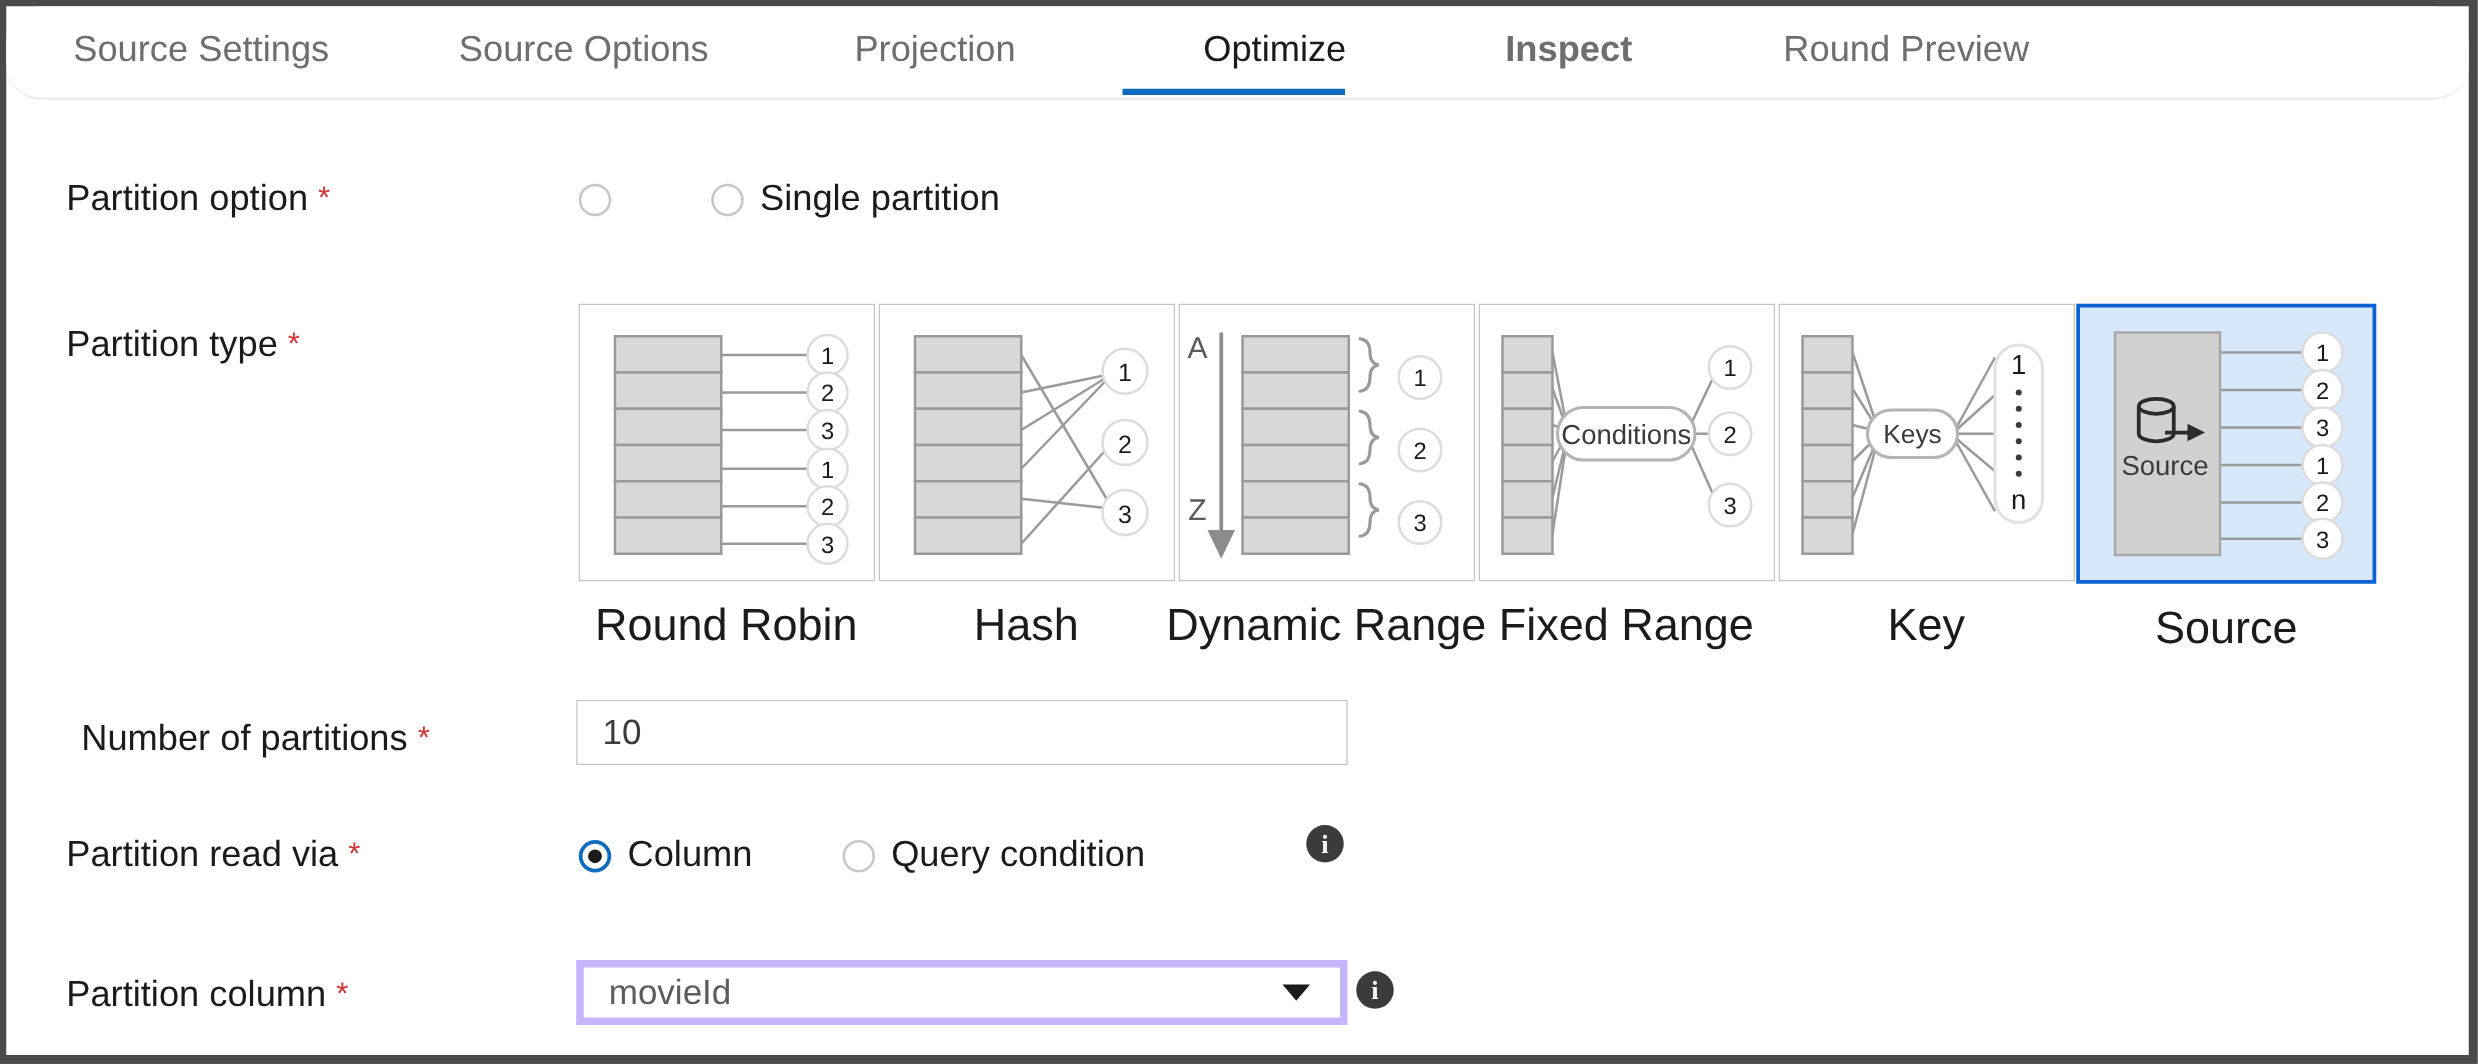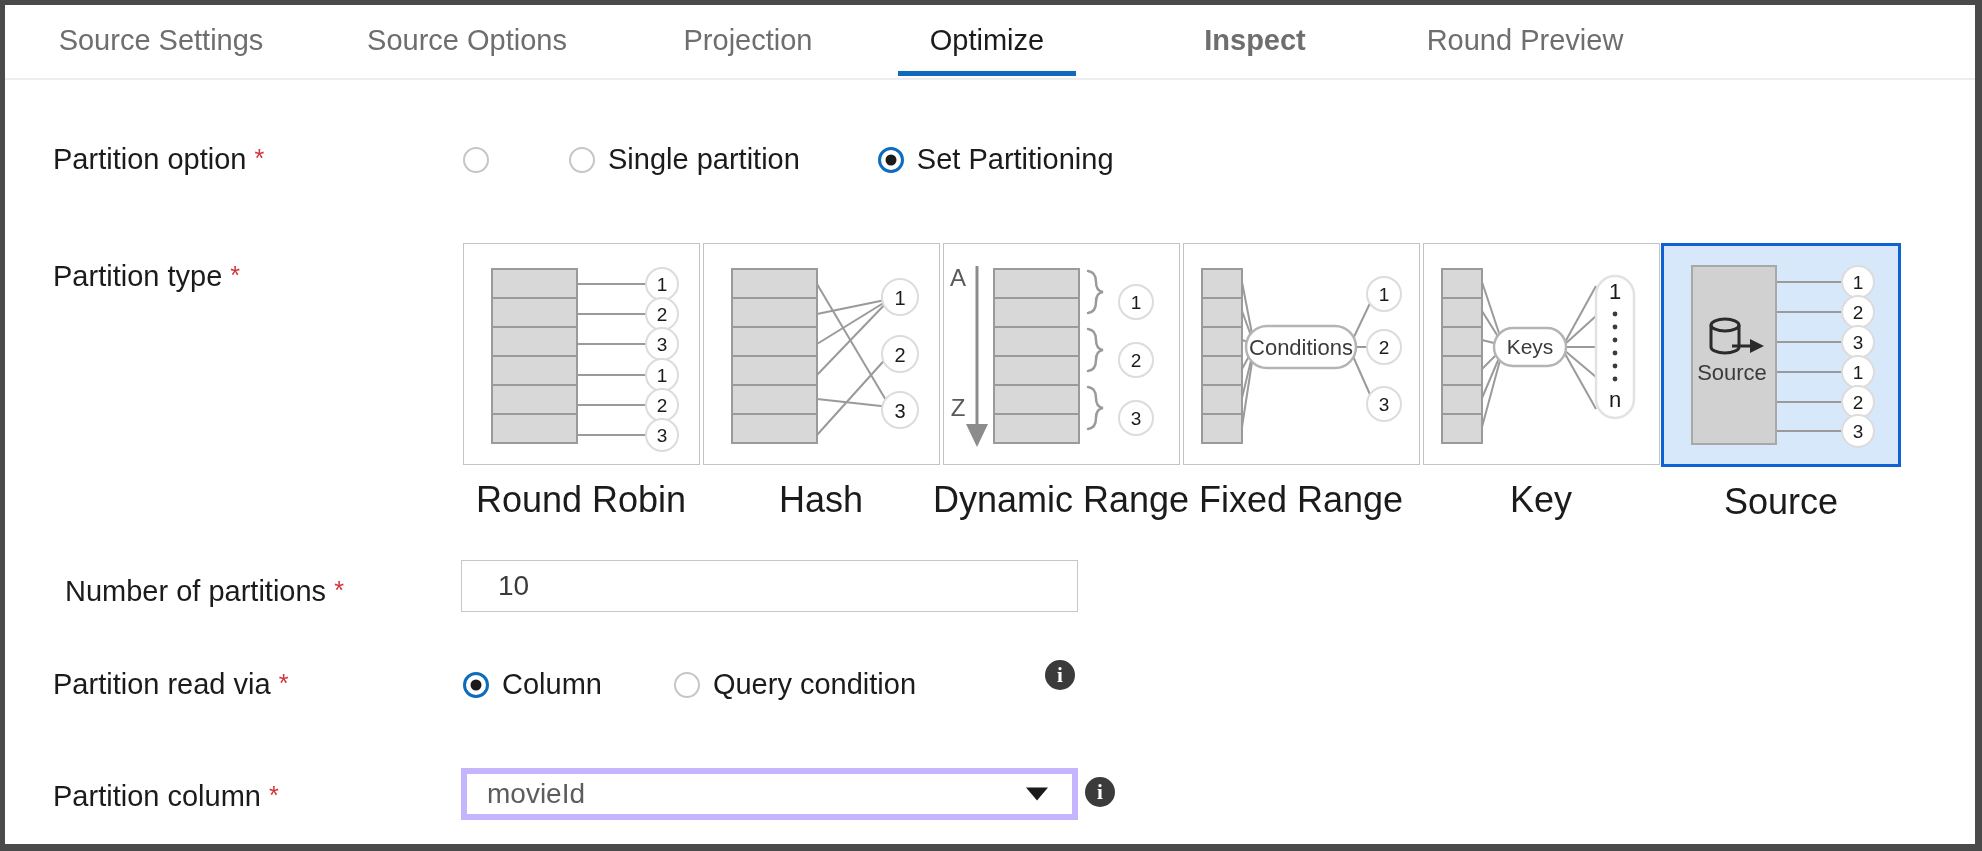--- a/index.html
+++ b/index.html
@@ -24,20 +24,21 @@
   }
 
   
   .tabstrip {
     position: absolute;
     left: 0; top: 0;
     width: 1970px;
     height: 73px;
     background: #ffffff;
     border-bottom: 2px solid #eeeeee;
+    border-radius: 28px;
   }
   .tab {
     position: absolute;
     top: 0;
     height: 71px;
     display: flex;
     align-items: center;
     justify-content: center;
     font-size: 29px;
     color: #6e6e6e;
@@ -148,21 +149,21 @@
   .card svg { display: block; }
 
   
   .textbox {
     position: absolute;
     box-sizing: border-box;
     border: 1px solid #c8c6c4;
     background: #ffffff;
     display: flex;
     align-items: center;
-    padding-left: 36px;
+    padding-left: 20px;
     font-size: 28px;
     color: #3b3b3b;
     cursor: text;
   }
   .dropdown {
     position: absolute;
     box-sizing: border-box;
     border: 6px solid #c4b5fd;
     background: #ffffff;
     display: flex;
@@ -209,21 +210,21 @@
 
     </div>
     <div class="tab" style="left:342px;width:240px;">
       <span>Source Options</span>
 
     </div>
     <div class="tab" style="left:648px;width:190px;">
       <span>Projection</span>
 
     </div>
-    <div class="tab active" style="left:892px;width:180px;">
+    <div class="tab active" style="left:892px;width:180px;justify-content:flex-end;">
       <span>Optimize</span>
       <span class="tab-underline"></span>
     </div>
     <div class="tab" style="left:1180px;width:140px;font-weight:bold;">
       <span>Inspect</span>
 
     </div>
     <div class="tab" style="left:1400px;width:240px;">
       <span>Round Preview</span>
 
@@ -234,24 +235,20 @@
     <span>Partition option</span><span class="req">*</span>
   </div>
 
   <div class="radio-group" style="left:458px; top:138px;">
     <div class="radio-opt" style="margin-right:80px;">
       <span class="radio-dot"></span>
     </div>
     <div class="radio-opt" style="margin-right:78px;">
       <span class="radio-dot"></span>
       <span class="radio-label">Single partition</span>
-    </div>
-    <div class="radio-opt checked">
-      <span class="radio-dot"></span>
-      <span class="radio-label">Set Partitioning</span>
     </div>
   </div>
 
   <div class="form-label" style="left:48px; top:255px;">
     <span>Partition type</span><span class="req">*</span>
   </div>
 
   <div class="cards">
 
     <div class="card-wrap">

